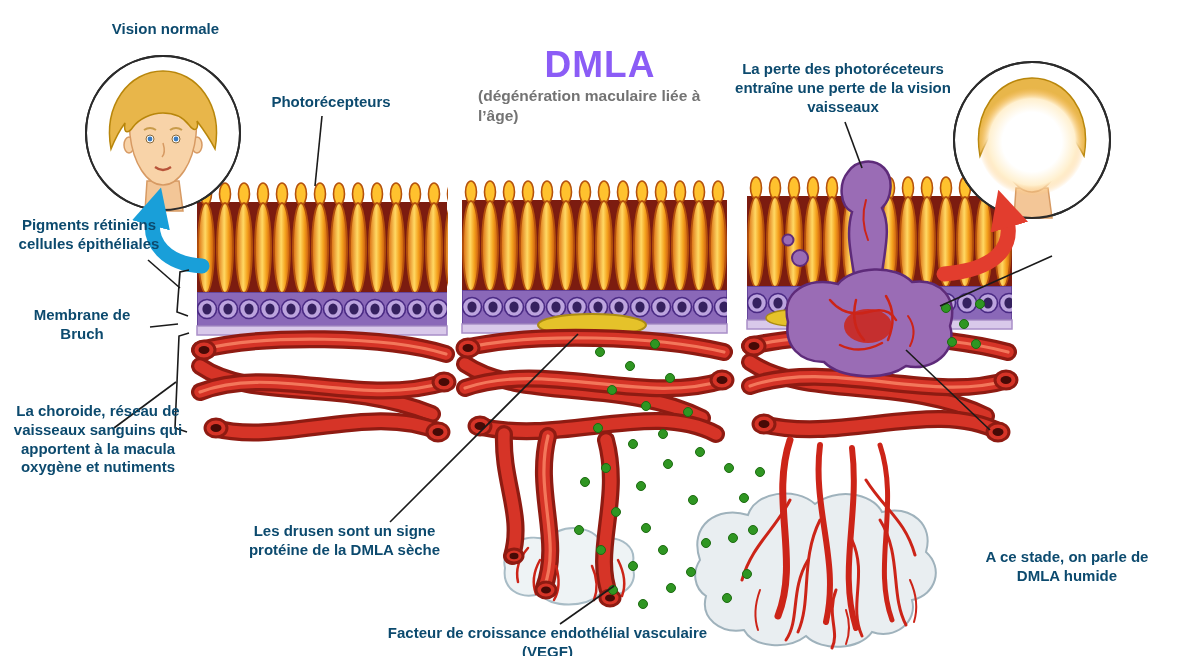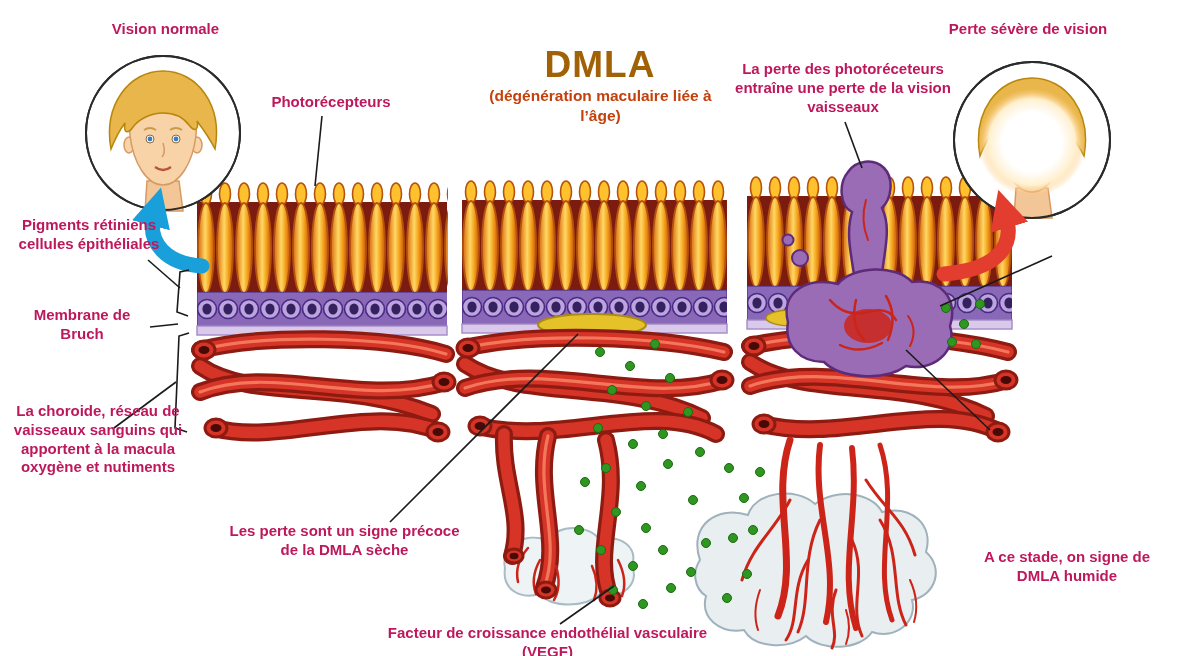--- a/index.html
+++ b/index.html
@@ -1,24 +1,24 @@
 <!DOCTYPE html>
 <html><head>
 <meta charset="utf-8">
 <style>
   html,body{margin:0;padding:0;background:#fff;}
   #stage{position:relative;width:1200px;height:656px;background:#fff;overflow:hidden;
          font-family:"Liberation Sans",sans-serif;}
   #art{position:absolute;left:0;top:0;width:1200px;height:656px;}
-  .lbl{position:absolute;font-weight:bold;font-size:15px;line-height:1.25;color:#be185d;
+  .lbl{position:absolute;font-weight:bold;font-size:15px;line-height:1.25;color:#0c4a6e;
        text-align:center;}
-  .title-main{position:absolute;font-weight:bold;font-size:37px;letter-spacing:1px;color:#a16207;
+  .title-main{position:absolute;font-weight:bold;font-size:37px;letter-spacing:1px;color:#8b5cf6;
        text-align:center;}
-  .title-sub{position:absolute;font-weight:bold;font-size:15.5px;line-height:1.3;color:#c2410c;
-       text-align:center;}
+  .title-sub{position:absolute;font-weight:bold;font-size:15.5px;line-height:1.3;color:#737373;
+       text-align:left;}
   
   .vo{stroke:#8e1b12;stroke-width:18;fill:none;stroke-linecap:round;}
   .vi{stroke:#d63427;stroke-width:11.5;fill:none;stroke-linecap:round;}
   .vh{stroke:#ff9472;stroke-width:3.2;fill:none;stroke-linecap:round;opacity:.7;}
   .thin{stroke:#cc2418;fill:none;stroke-linecap:round;}
   .lead{stroke:#1a1a1a;stroke-width:1.6;fill:none;}
 </style>
 </head>
 <body>
 
@@ -372,29 +372,28 @@
 
 <div class="lbl" style="left:88px;top:20px;width:155px">Vision normale</div>
 
 <div class="lbl" style="left:256px;top:93px;width:150px">Photorécepteurs</div>
 
 <div class="title-main" style="left:490px;top:44px;width:220px">DMLA</div>
 <div class="title-sub" style="left:478px;top:86px;width:245px">(dégénération maculaire liée à l’âge)</div>
 
 <div class="lbl" style="left:724px;top:60px;width:238px">La perte des photoréceteurs entraîne une perte de la vision vaisseaux</div>
 
-<div class="lbl" style="left:928px;top:20px;width:200px">Perte sévère de vision</div>
 
 <div class="lbl" style="left:0px;top:216px;width:178px">Pigments rétiniens cellules épithéliales</div>
 
 <div class="lbl" style="left:16px;top:306px;width:132px">Membrane de Bruch</div>
 
 <div class="lbl" style="left:0px;top:402px;width:196px">La choroide, réseau de vaisseaux sanguins qui apportent à la macula oxygène et nutiments</div>
 
-<div class="lbl" style="left:222px;top:522px;width:245px">Les perte sont un signe précoce de la DMLA sèche</div>
+<div class="lbl" style="left:222px;top:522px;width:245px">Les drusen sont un signe protéine de la DMLA sèche</div>
 
 <div class="lbl" style="left:380px;top:624px;width:335px">Facteur de croissance endothélial vasculaire (VEGF)</div>
 
 
-<div class="lbl" style="left:978px;top:548px;width:178px">A ce stade, on signe de DMLA humide</div>
+<div class="lbl" style="left:978px;top:548px;width:178px">A ce stade, on parle de DMLA humide</div>
 
 
 </div>
 
 </body></html>

